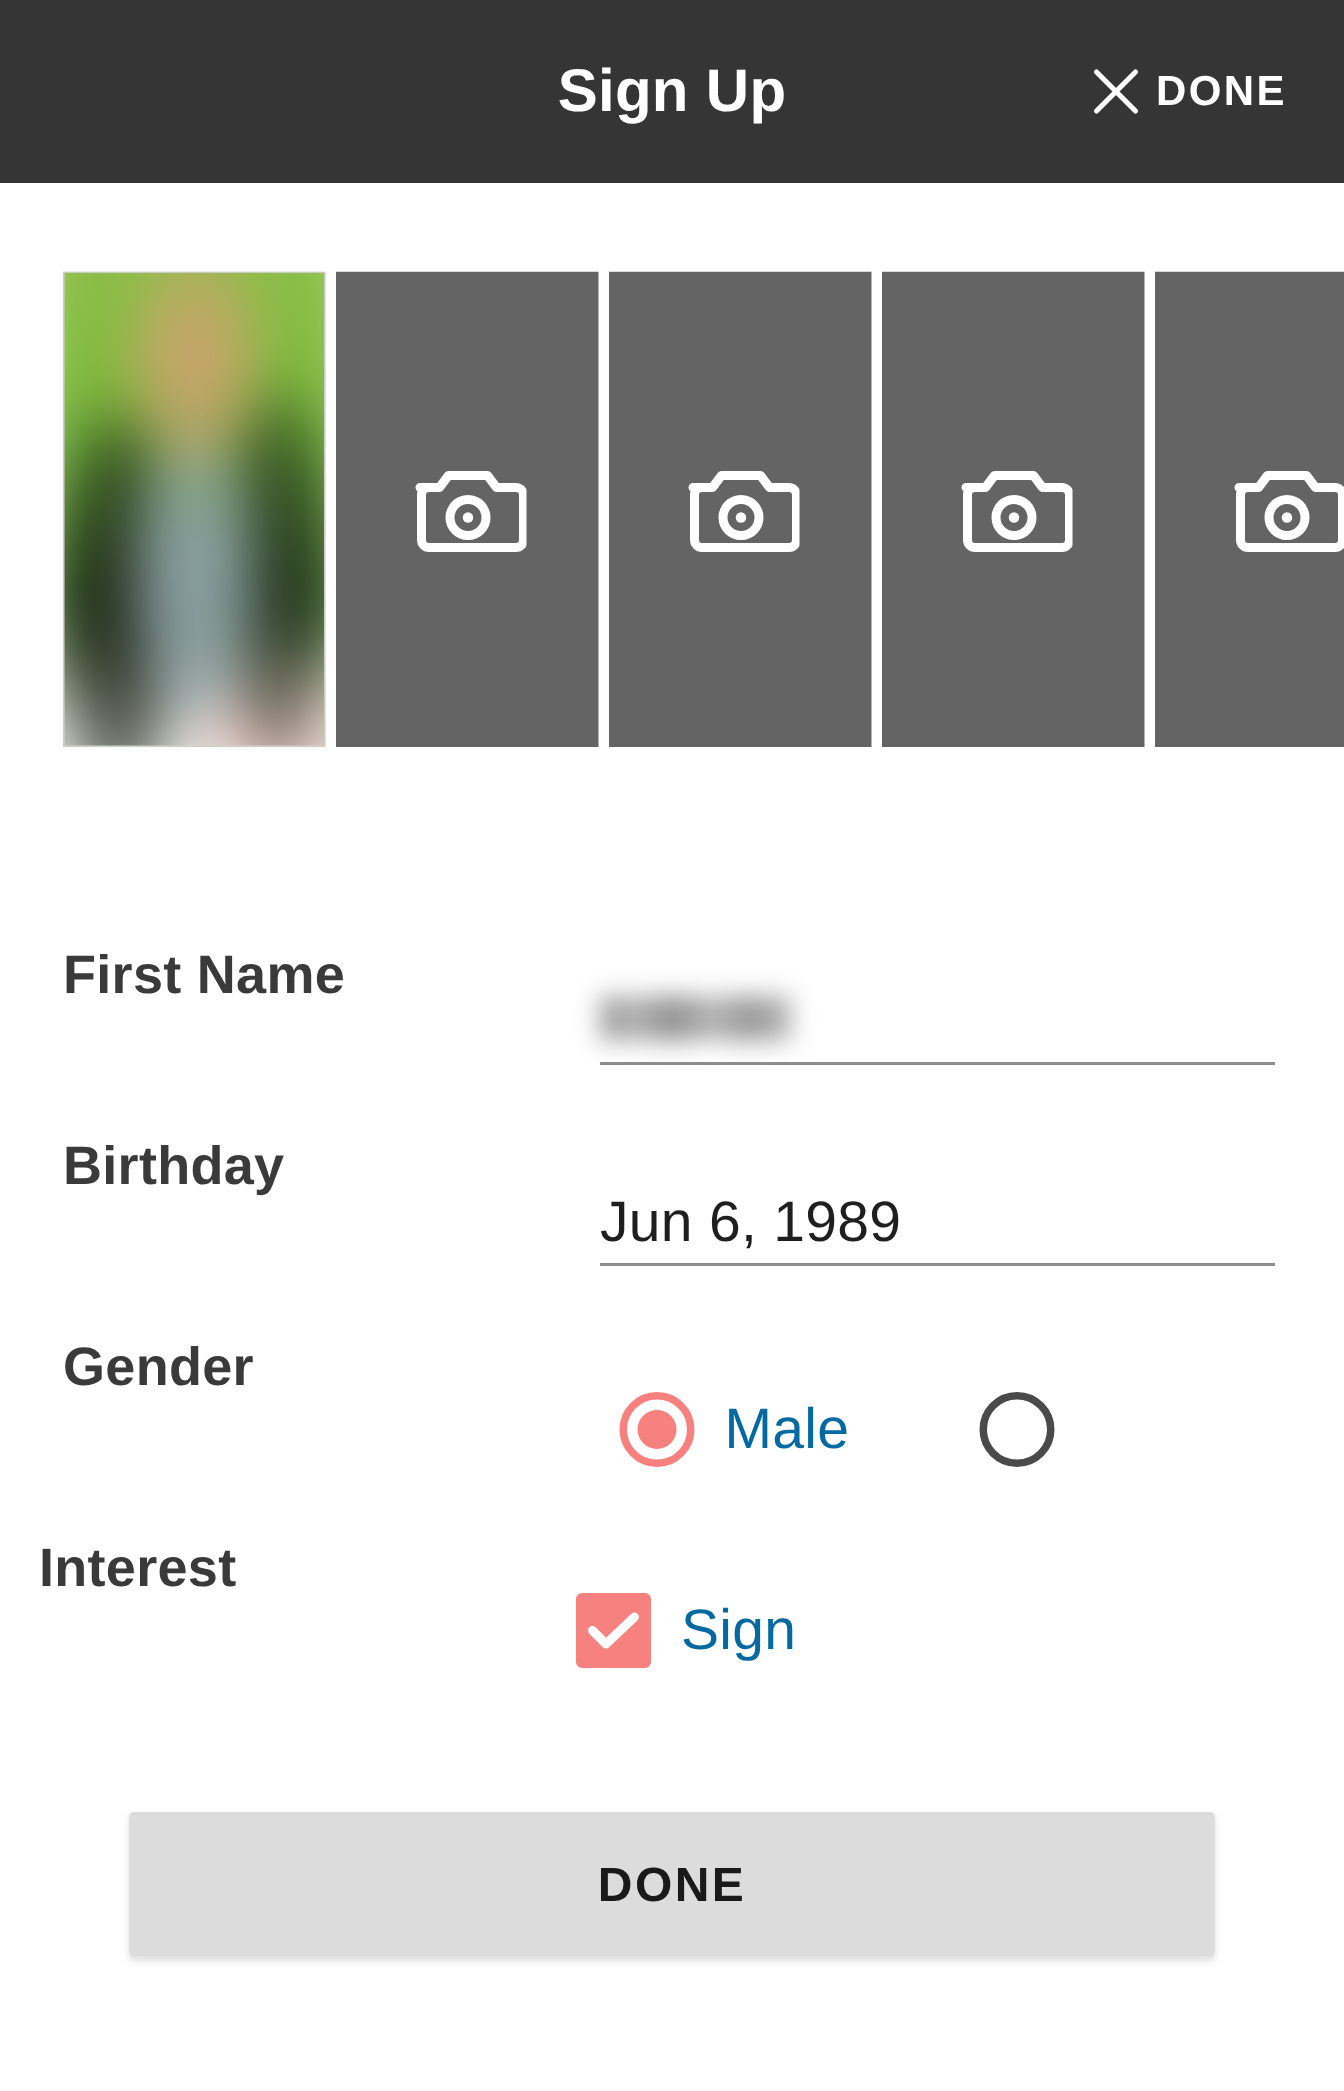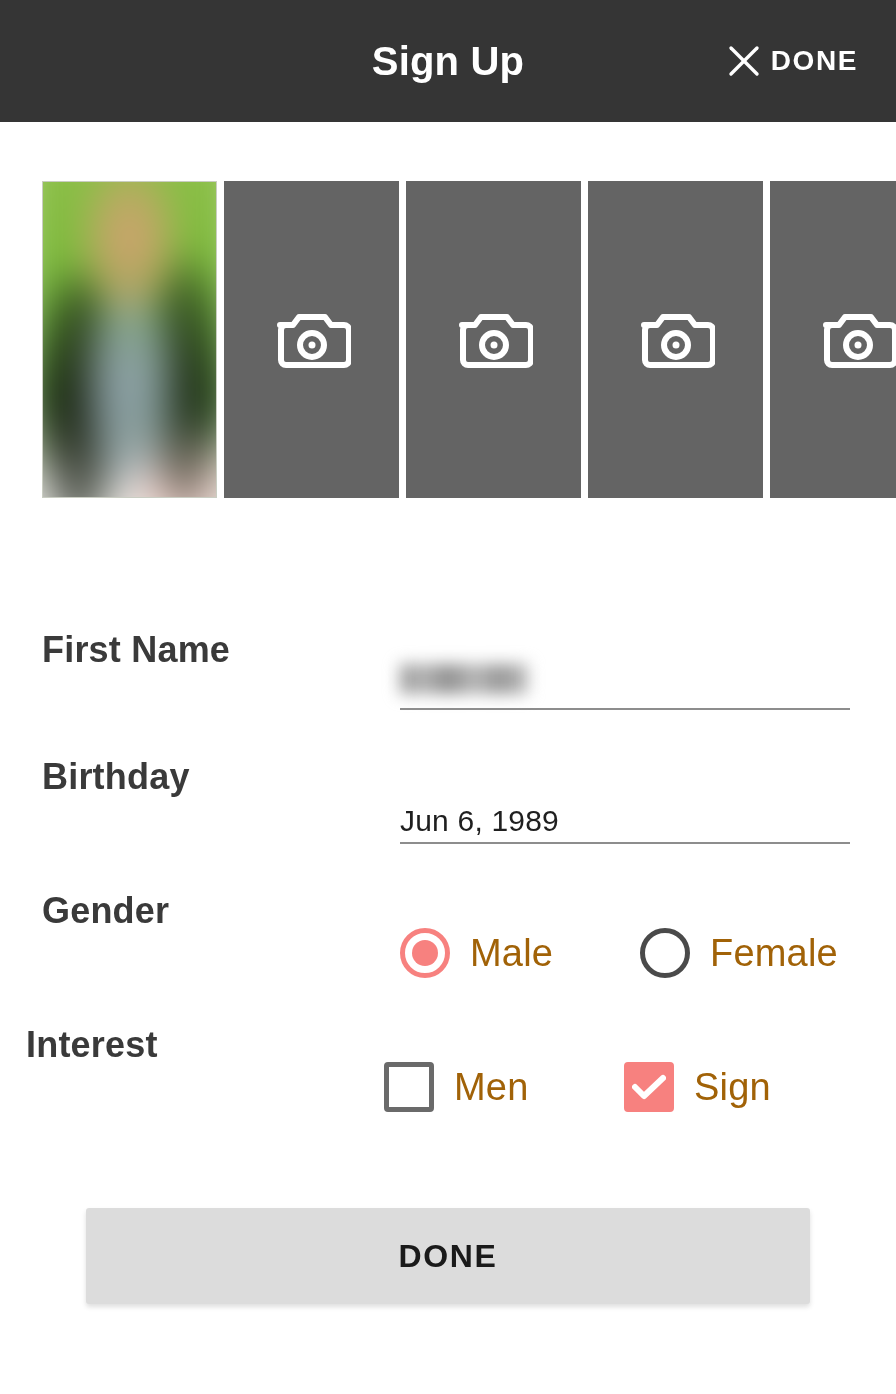--- a/index.html
+++ b/index.html
@@ -130,21 +130,21 @@
 
   .form-row {
     position: relative;
     display: flex;
     align-items: center;
     padding: 0 46px 0 42px;
   }
 
   .row-name     { height: 120px; }
   .row-birthday { height: 134px; }
-  .row-gender   { height: 134px; }
+  .row-gender   { height: 134px; gap: 13px; }
   .row-interest { height: 134px; padding-left: 26px; }
 
   .row-label {
     width: 358px;
     flex: 0 0 358px;
     font-size: 36px;
     font-weight: bold;
     color: #3a3a3a;
     letter-spacing: 0.2px;
   }
@@ -162,21 +162,21 @@
     width: 100%;
     height: 72px;
     display: flex;
     align-items: flex-end;
     padding-bottom: 6px;
     border-bottom: 2px solid #8d8d8d;
     cursor: text;
   }
 
   .field-value {
-    font-size: 30px;
+    font-size: 38px;
     color: #1f1f1f;
     letter-spacing: 0.2px;
     line-height: 1.05;
   }
 
   .field-value.redacted {
     display: inline-block;
     width: 128px;
     height: 30px;
     background: linear-gradient(90deg,#9a9a9a 0%, #b4b4b4 18%, #8e8e8e 38%, #b8b8b8 58%, #969696 78%, #bdbdbd 100%);
@@ -219,21 +219,21 @@
     transform: translate(-50%,-50%);
     width: 26px;
     height: 26px;
     border-radius: 50%;
     background: #f7817f;
   }
 
   .option-label {
     margin-left: 20px;
     font-size: 38px;
-    color: #a16207;
+    color: #0369a1;
     letter-spacing: 0.2px;
   }
 
   
   .checkbox {
     width: 50px;
     height: 50px;
     border-radius: 4px;
     border: 5px solid #6a6a6a;
     background: #ffffff;
@@ -363,34 +363,29 @@
     <div class="form-row row-gender">
       <div class="row-label">Gender</div>
       <div class="row-field">
         <div class="option-group">
           <div class="option opt-first">
             <span class="radio checked"></span>
             <span class="option-label">Male</span>
           </div>
           <div class="option">
             <span class="radio"></span>
-            <span class="option-label">Female</span>
           </div>
         </div>
       </div>
     </div>
 
     <div class="form-row row-interest">
       <div class="row-label">Interest</div>
       <div class="row-field">
         <div class="option-group">
-          <div class="option opt-first">
-            <span class="checkbox"></span>
-            <span class="option-label">Men</span>
-          </div>
           <div class="option">
             <span class="checkbox checked">
               <svg class="check-mark" width="34" height="26" viewBox="0 0 34 26" aria-hidden="true">
                 <polyline points="3,13 12,22 31,4" fill="none" stroke="#ffffff" stroke-width="6" stroke-linecap="round" stroke-linejoin="round"></polyline>
               </svg>
             </span>
             <span class="option-label">Sign</span>
           </div>
         </div>
       </div>

